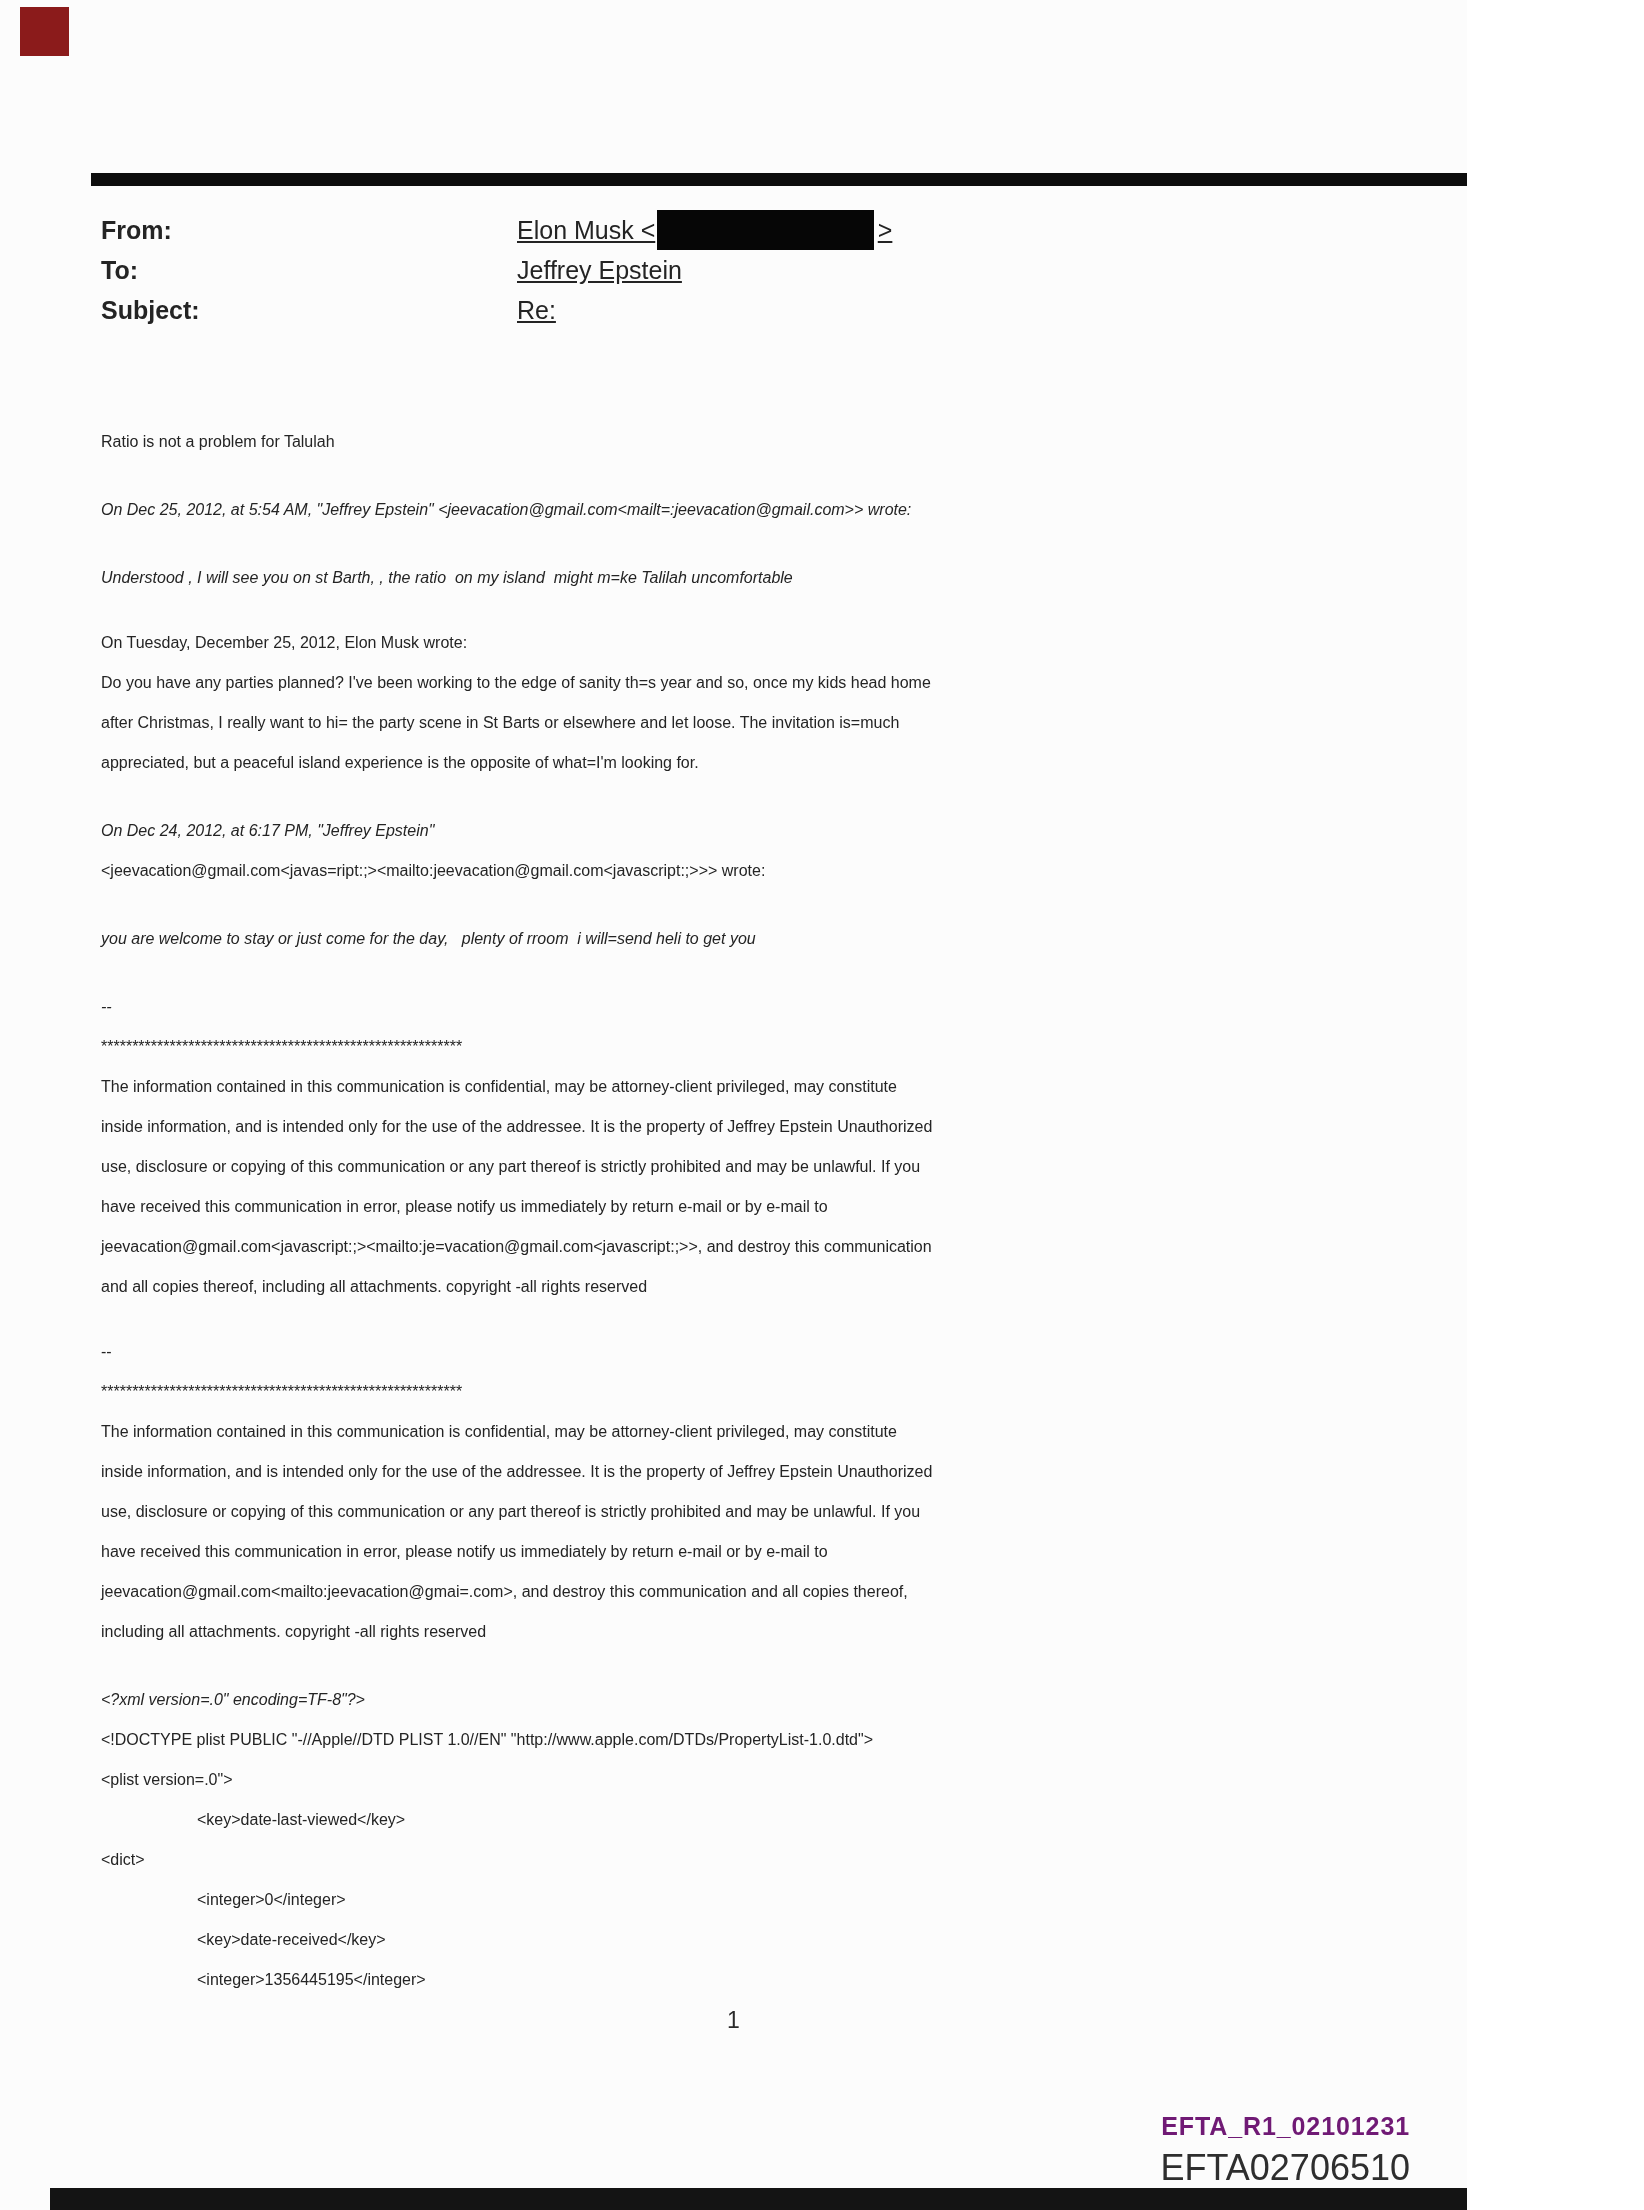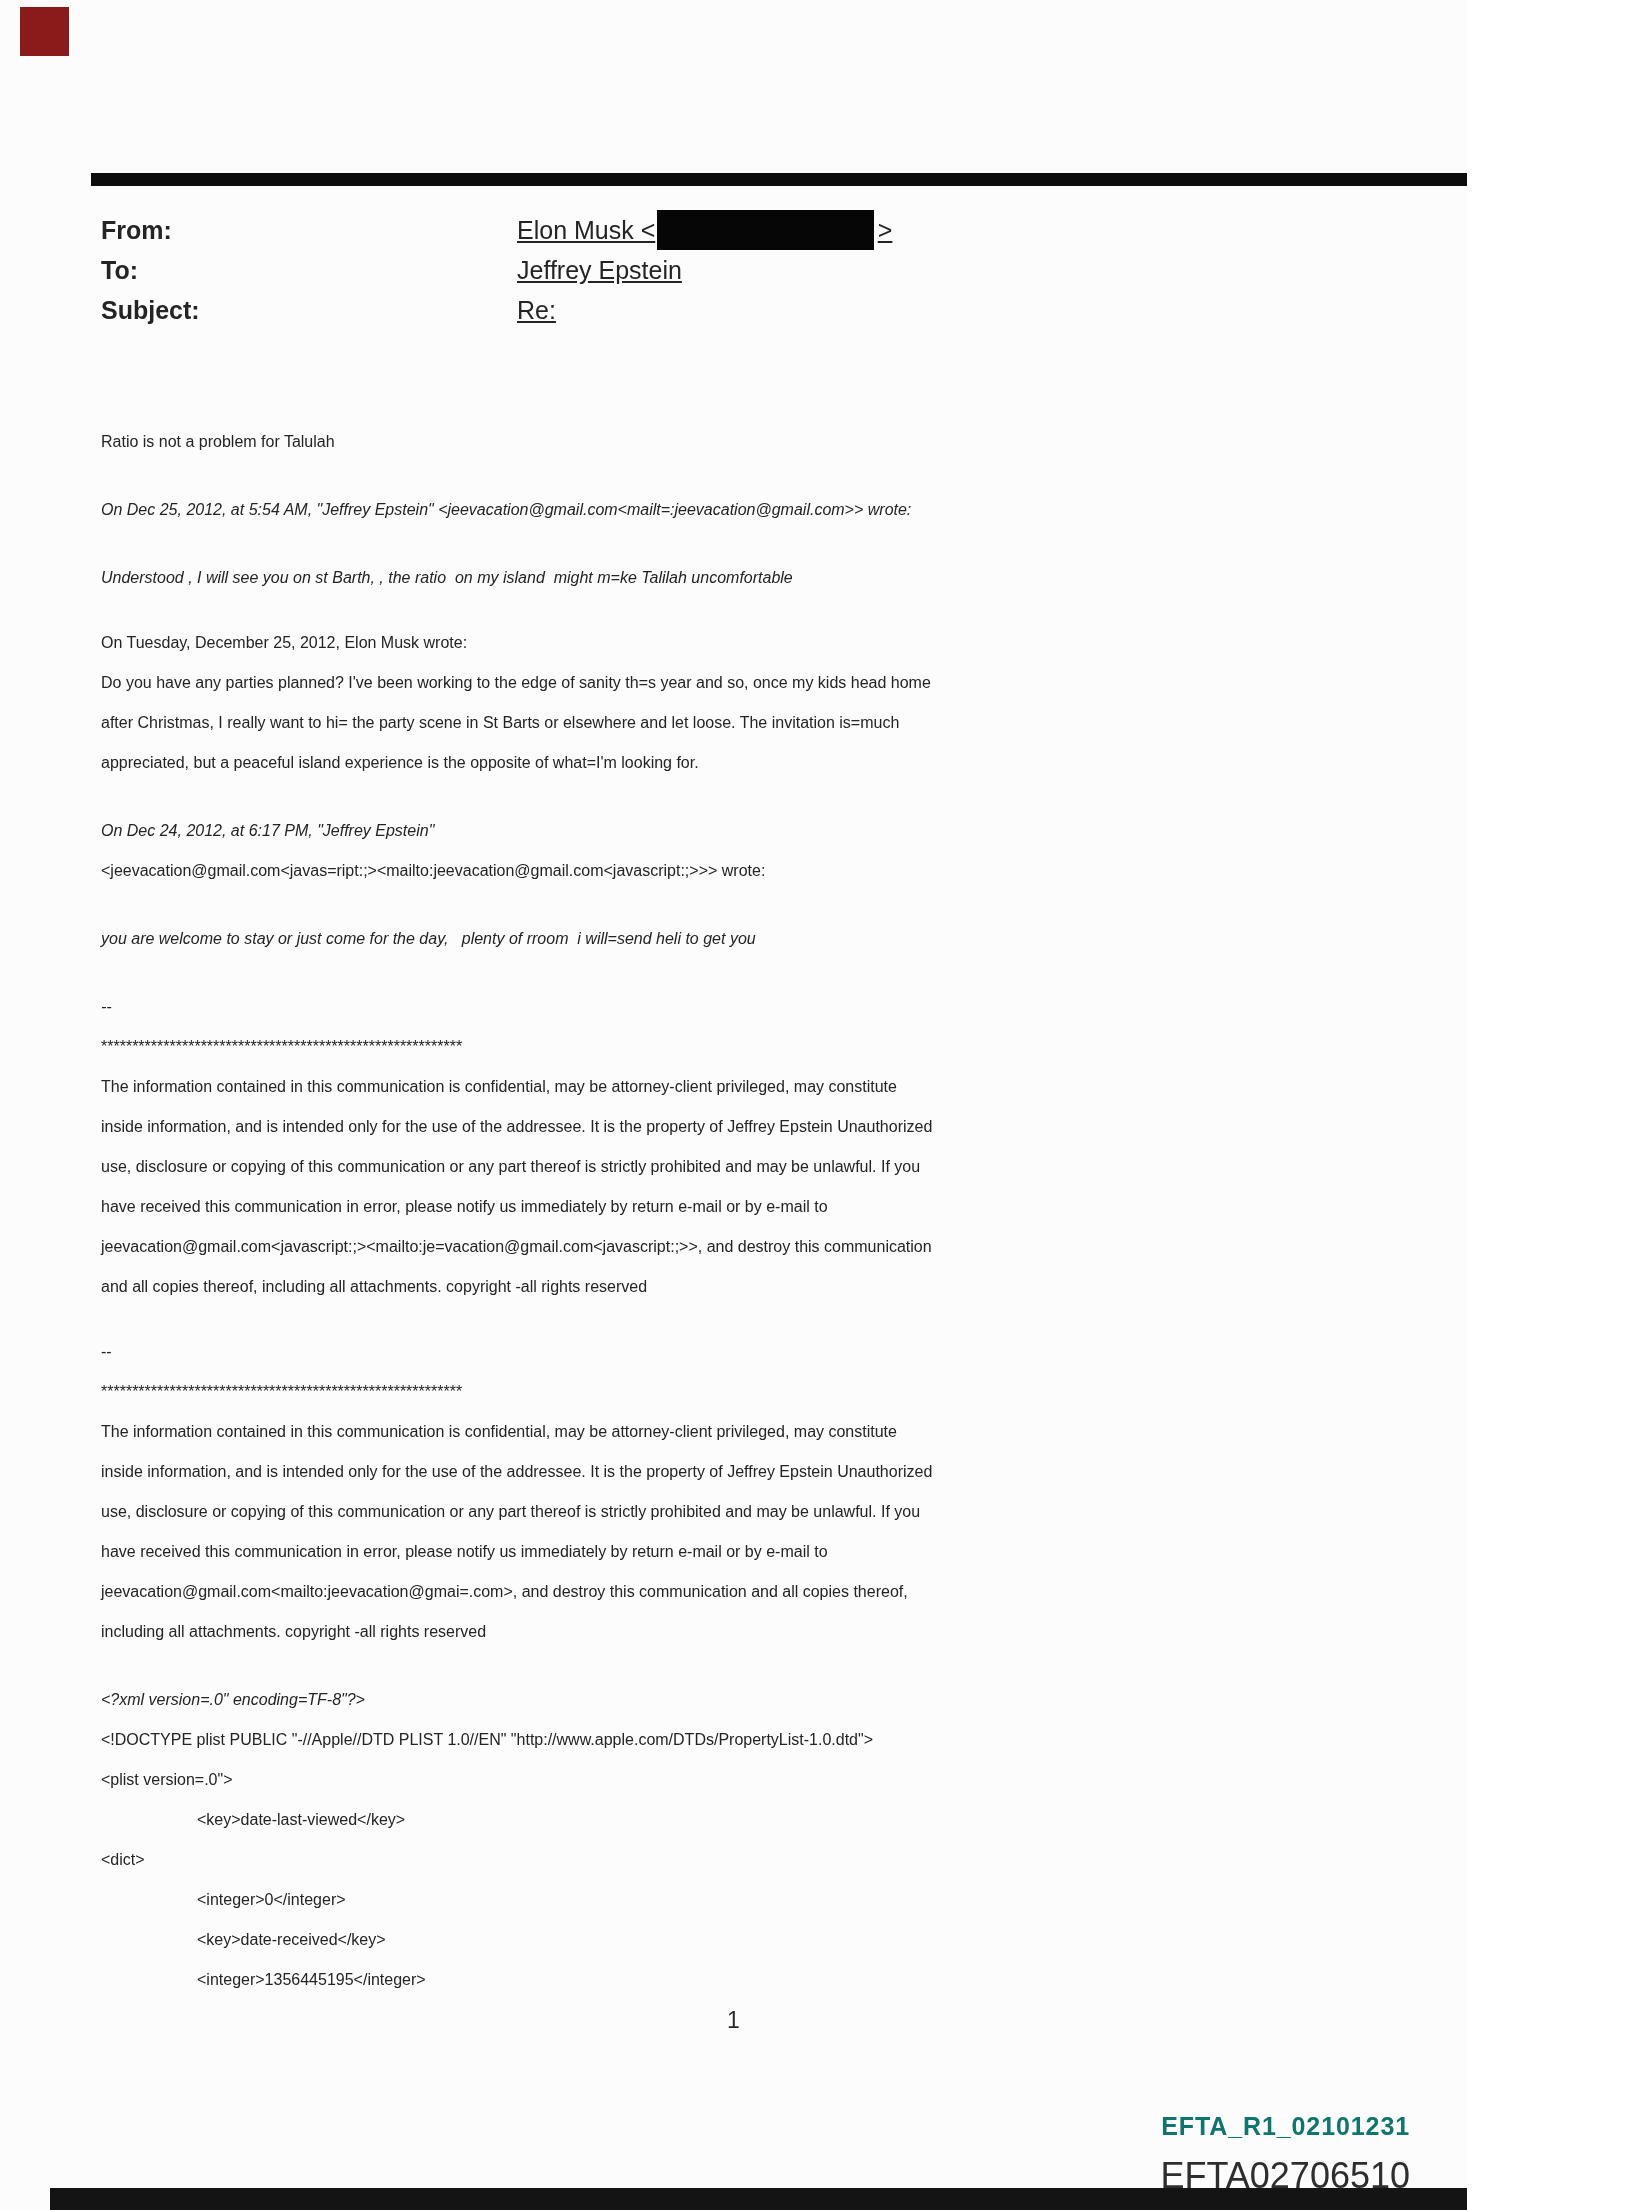--- a/index.html
+++ b/index.html
@@ -33,22 +33,22 @@
   }
   .ln { white-space: pre; }
   .gap    { margin-top: 28px; font-style: italic; }
   .gap-lg { margin-top: 25px; }
   .indent { padding-left: 96px; }
   .page-number {
     position: absolute; left: 0; right: 0; top: 2007px;
     text-align: center; font-size: 23px; color: #2a2a2a;
   }
   .bates { position: absolute; right: 57px; top: 2111px; text-align: right; line-height: 1.2; }
-  .bates-1 { font-size: 25px; font-weight: bold; color: #0f766e; letter-spacing: 0.9px; }
-  .bates-2 { font-size: 36px; color: #2e2e2e; margin-top: 13px; }
+  .bates-1 { font-size: 25px; font-weight: bold; color: #701a75; letter-spacing: 0.9px; }
+  .bates-2 { font-size: 36px; color: #2e2e2e; margin-top: 5px; }
   .bottom-band { position: absolute; left: 50px; right: 0; bottom: 0; height: 22px; }
 </style>
 </head>
 <body>
 
 <div class="page">
 
   <div class="corner-mark" style="background: rgb(139, 27, 27);"></div>
   <div class="top-rule" style="background: rgb(13, 13, 13);"></div>
 

